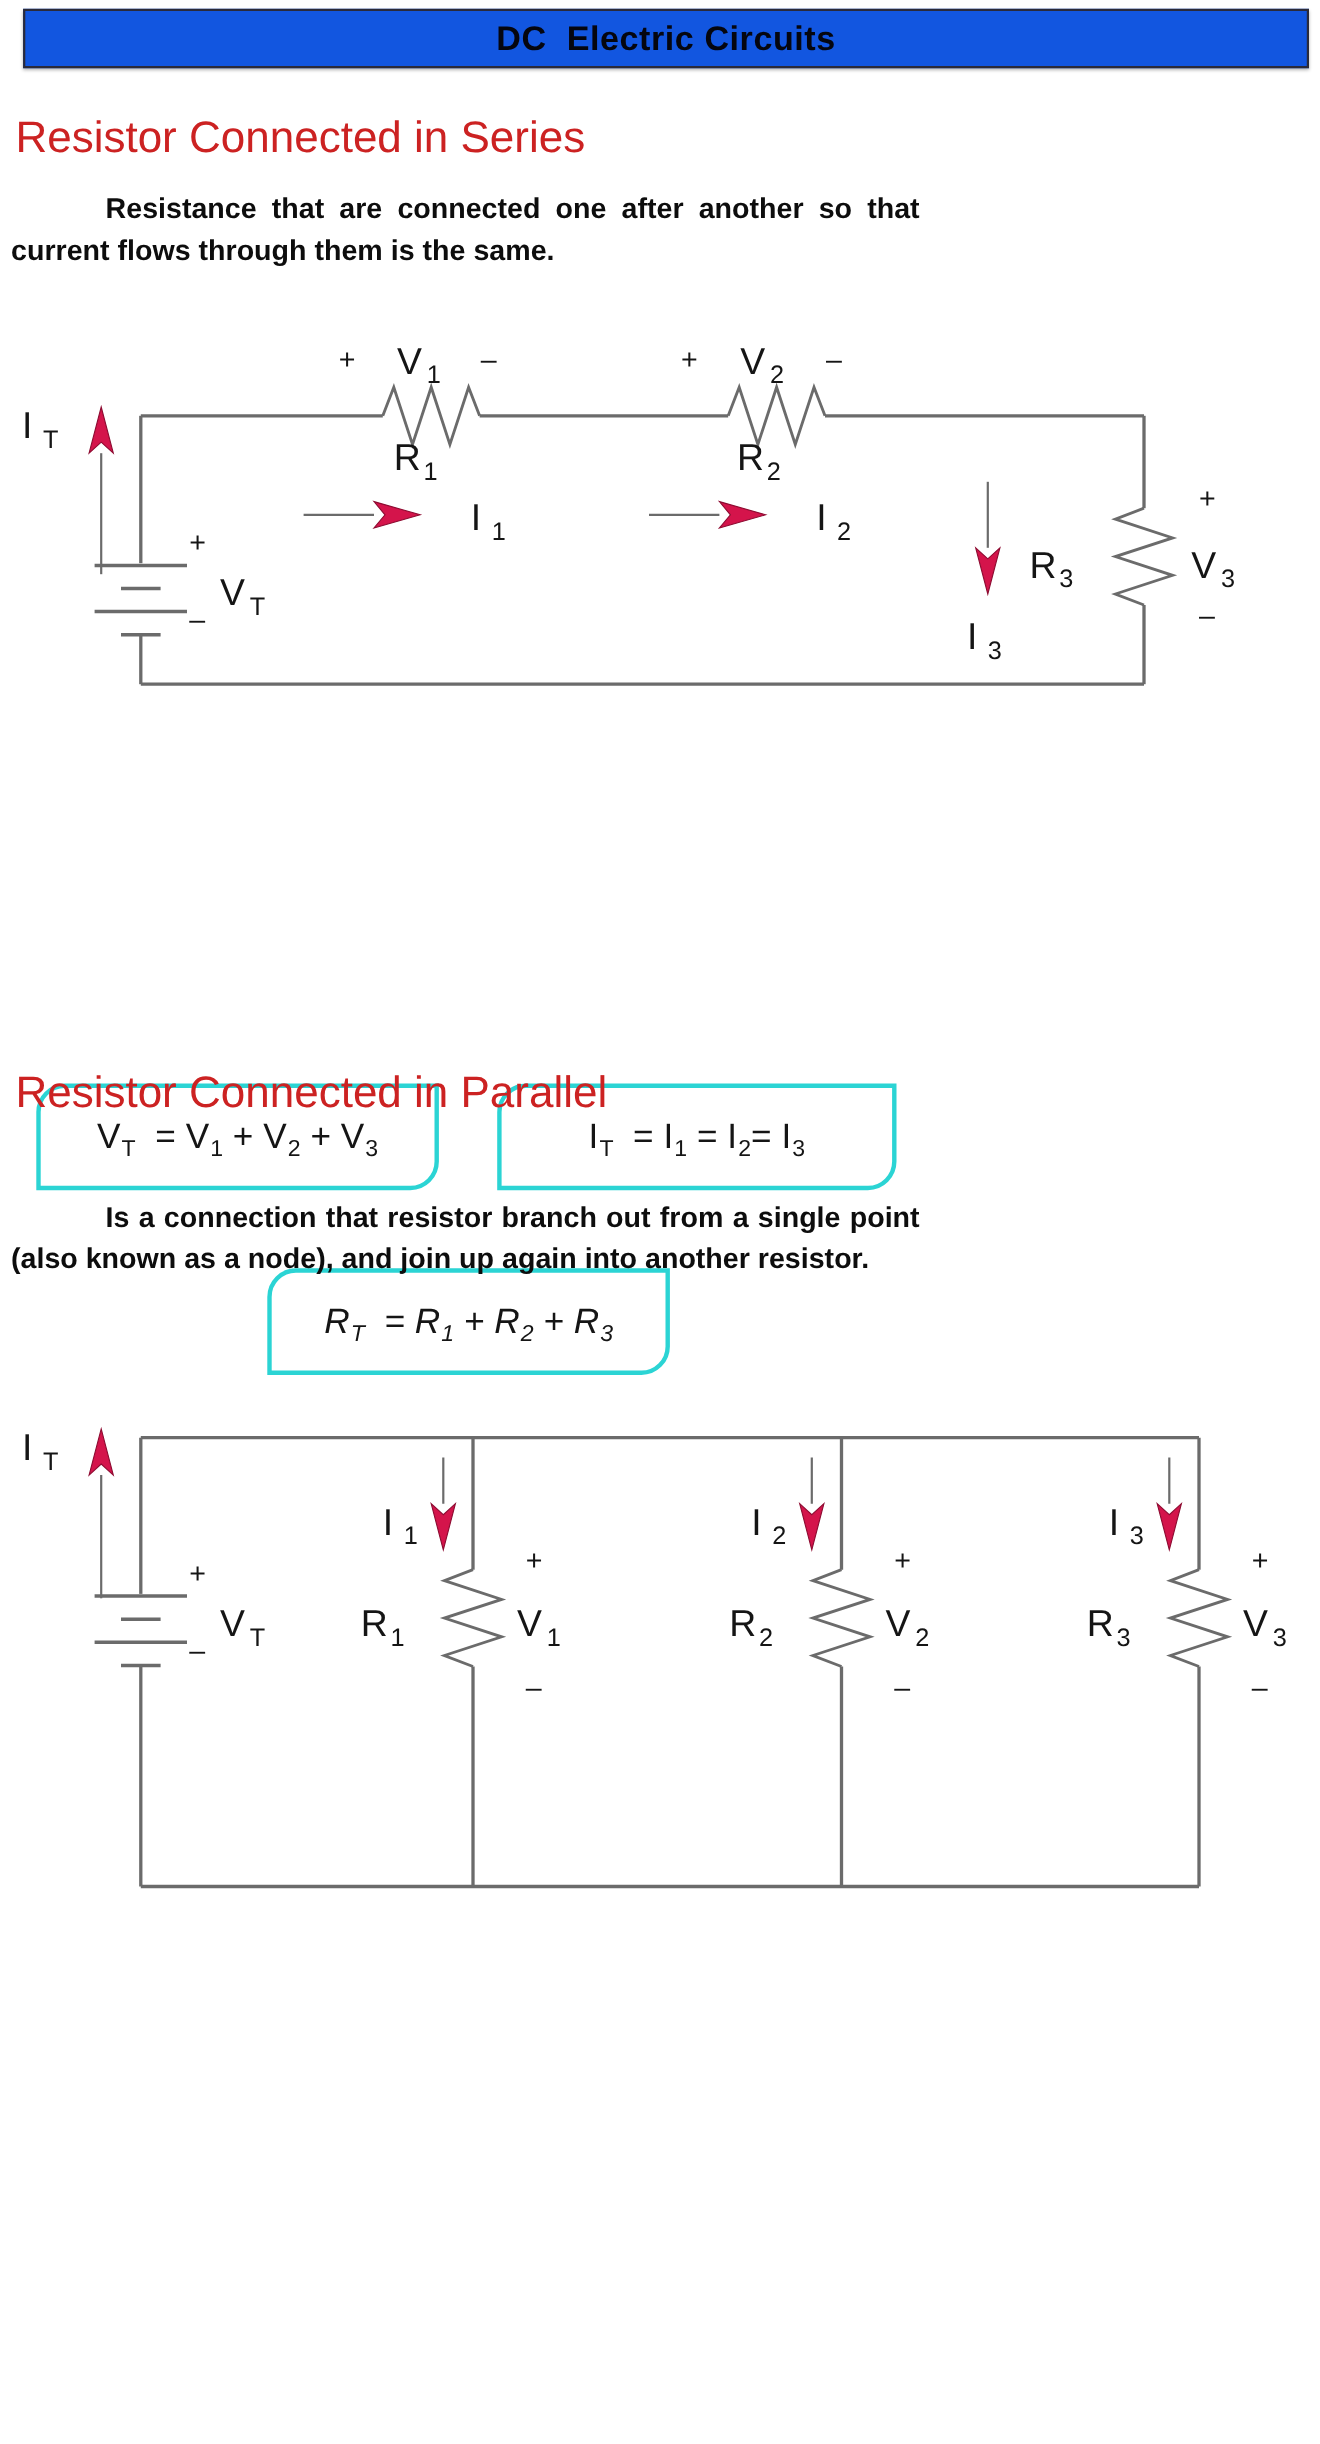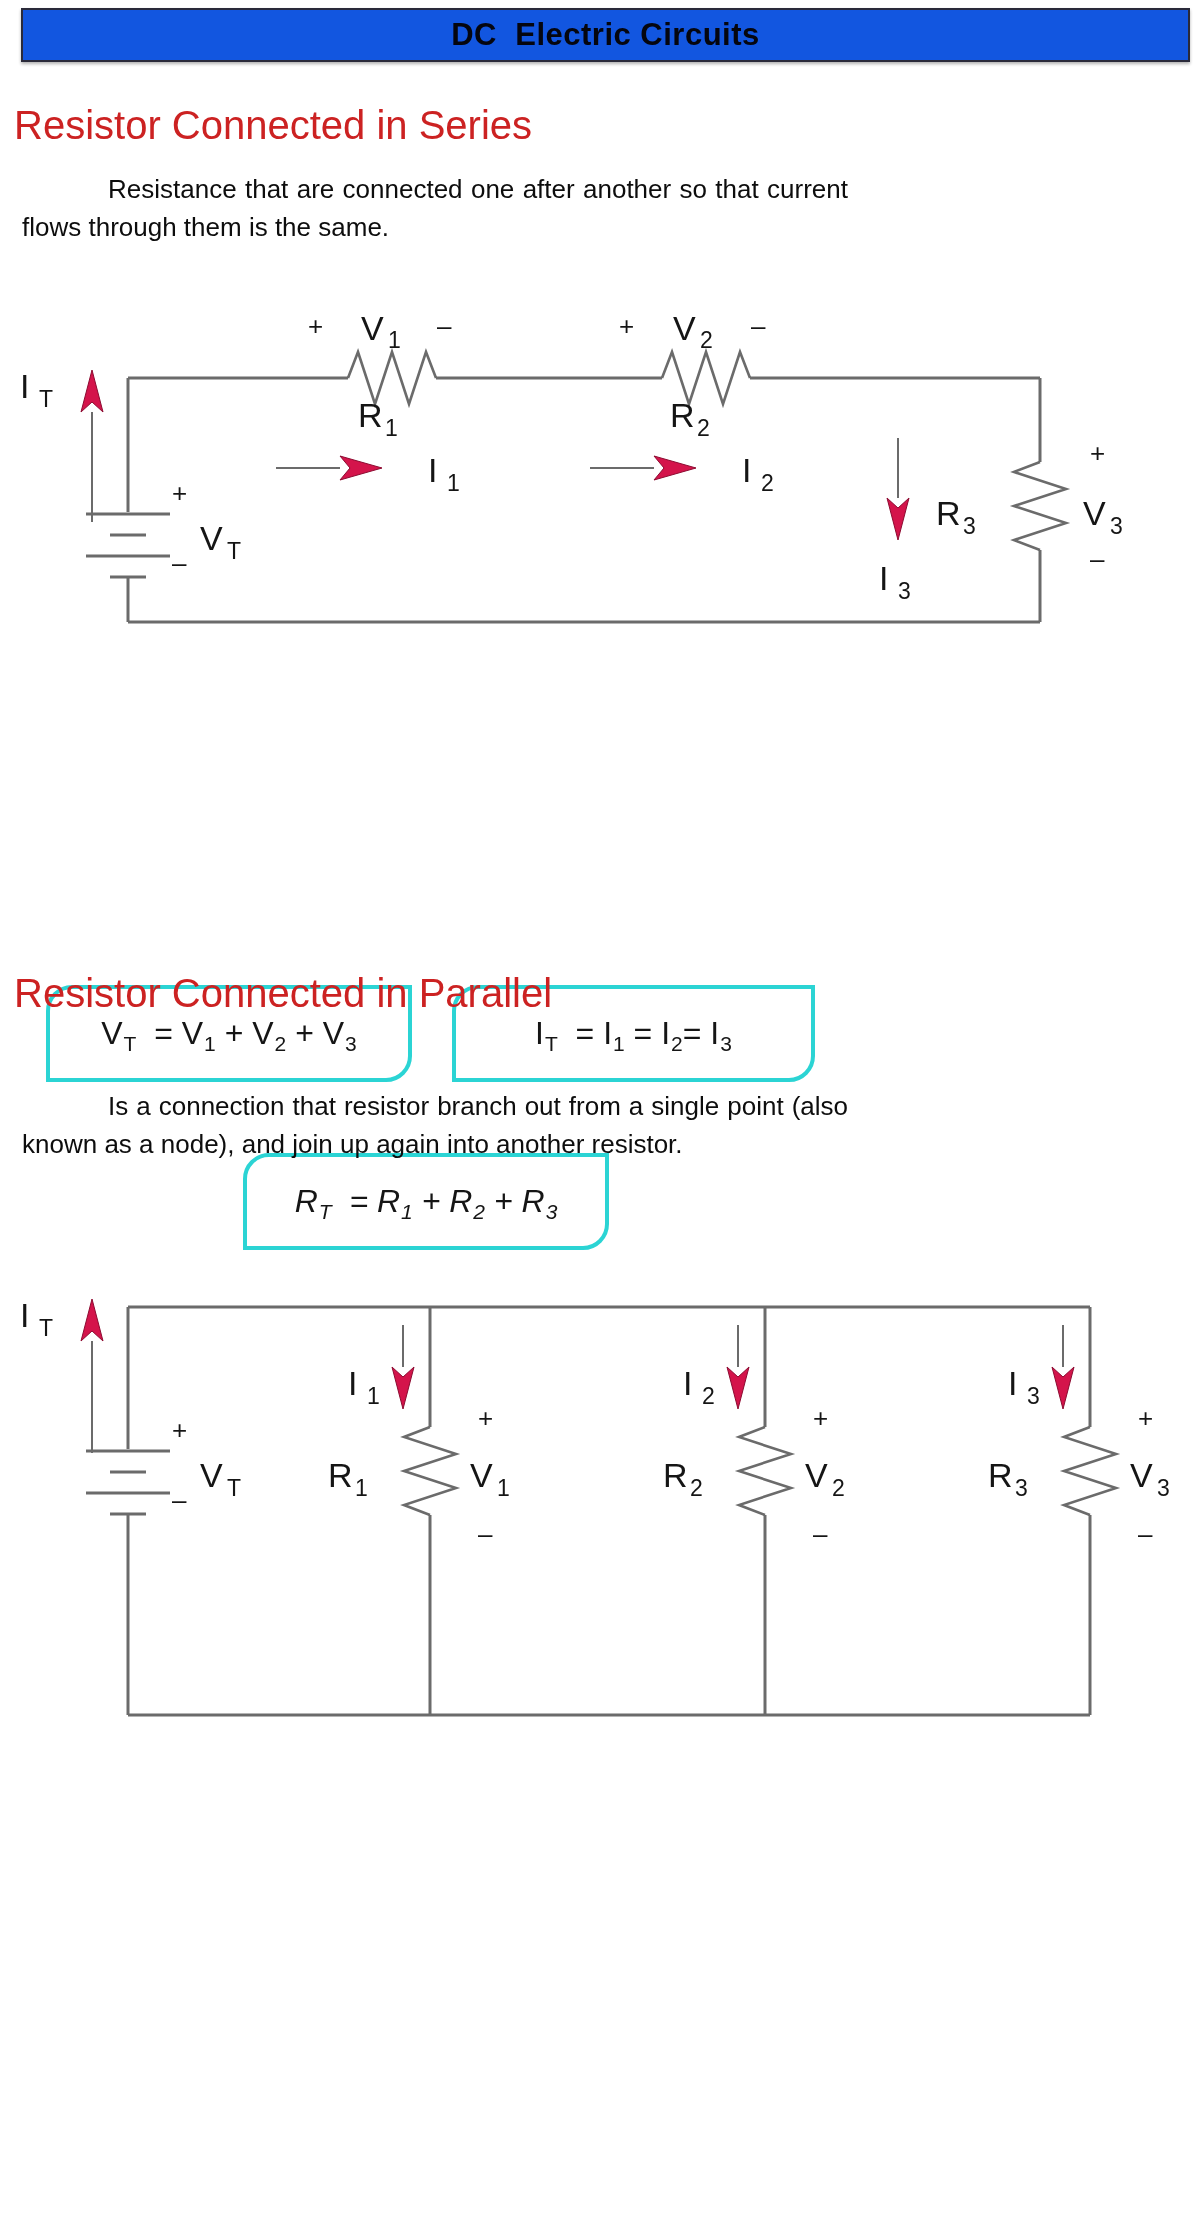--- a/index.html
+++ b/index.html
@@ -47,27 +47,28 @@
     font-size: 40px;
     font-weight: normal;
     white-space: nowrap;
   }
   #series-heading { top: 103px; }
   #parallel-heading { top: 971px; }
 
   
   .body-text {
     position: absolute;
-    left: 22px;
+    left: 10px;
     width: 826px;
     color: #0d0d0d;
     font-size: 26px;
     line-height: 38px;
     text-align: justify;
     text-indent: 86px;
+    font-weight: bold;
   }
   #series-text { top: 170px; }
   #parallel-text { top: 1087px; }
 
   
   .circuit {
     position: absolute;
     left: 0;
   }
   #series-circuit { top: 290px; }
@@ -112,21 +113,21 @@
     color: #151515;
     white-space: pre;
   }
   .formula-text sub {
     font-size: 21px;
     vertical-align: baseline;
     position: relative;
     top: 7px;
     padding-left: 1px;
   }
-  #box-vt { left: 46px;  top: 985px;  width: 366px; height: 97px; }
+  #box-vt { left: 33px;  top: 985px;  width: 366px; height: 97px; }
   #box-it { left: 452px; top: 985px;  width: 363px; height: 97px; }
   #box-rt { left: 243px; top: 1153px; width: 366px; height: 97px; font-style: italic; }
 </style>
 </head>
 <body>
 
 <div class="banner">
   <span class="banner-title">DC  Electric Circuits</span>
 </div>
 

